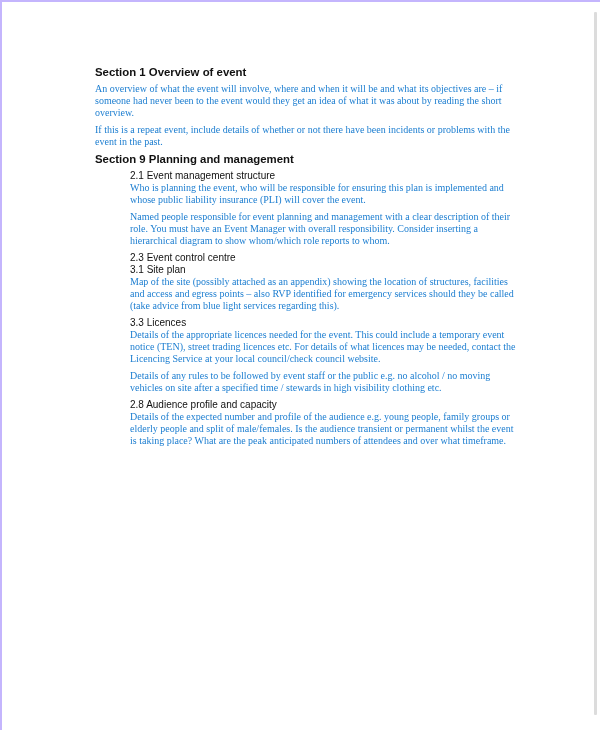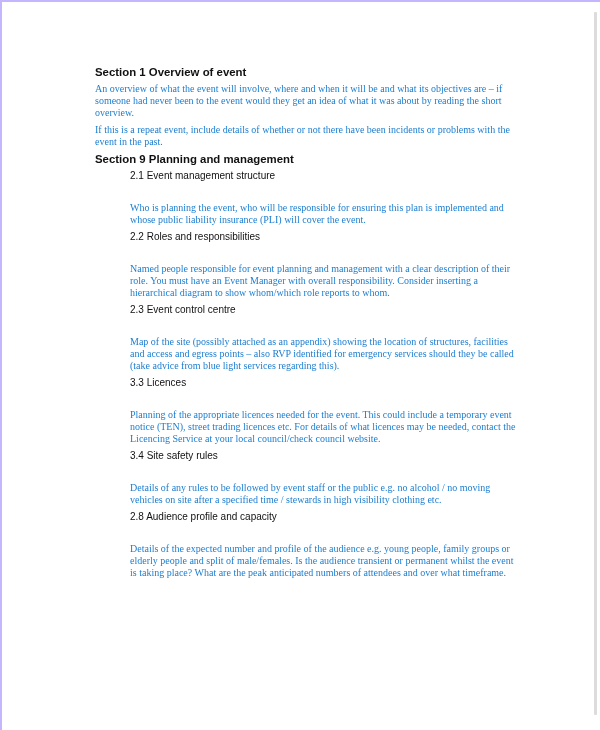--- a/index.html
+++ b/index.html
@@ -20,21 +20,21 @@
     font-weight: bold; font-size: 11.4px; color: #111; line-height: 13px;
     margin: 0 0 4px 0; white-space: nowrap;
   }
   .para {
     color: #1b7dd0; font-size: 10px; line-height: 12px; margin: 0 0 5px 0; font-family: Liberation Serif, serif;
   }
   .sub { margin-left: 35px; width: 392px; }
   .h-sub {
     color: #111; font-size: 10px; line-height: 12px; margin: 0; white-space: nowrap;
   }
-  .sub .para { margin-bottom: 5px; margin-top: 20px; }
+  .sub .para { margin-bottom: 5px; }
   .section { margin-bottom: 0; }
 </style>
 </head>
 <body>
 
 <div class="page">
   <div class="content">
 
     <div class="section">
       <div class="h-section">Section 1 Overview of event</div>
@@ -42,40 +42,39 @@
       <p class="para">If this is a repeat event, include details of whether or not there have been incidents or problems with the event in the past.</p>
     </div>
 
     <div class="section">
       <div class="h-section">Section 9 Planning and management</div>
       <div class="sub">
         <div class="h-sub">2.1 Event management structure</div>
         <p class="para">Who is planning the event, who will be responsible for ensuring this plan is implemented and whose public liability insurance (PLI) will cover the event.</p>
       </div>
       <div class="sub">
-        <div class="h-sub">2.2 Roles and responsibilities</div>
         <p class="para">Named people responsible for event planning and management with a clear description of their role. You must have an Event Manager with overall responsibility. Consider inserting a hierarchical diagram to show whom/which role reports to whom.</p>
       </div>
       <div class="sub">
         <div class="h-sub">2.3 Event control centre</div>
       </div>
     </div>
 
     <div class="section">
       <div class="sub">
+        <div class="h-sub">3.1 Site plan</div>
         <p class="para">Map of the site (possibly attached as an appendix) showing the location of structures, facilities and access and egress points – also RVP identified for emergency services should they be called (take advice from blue light services regarding this).</p>
       </div>
       <div class="sub">
       </div>
       <div class="sub">
         <div class="h-sub">3.3 Licences</div>
-        <p class="para">Planning of the appropriate licences needed for the event. This could include a temporary event notice (TEN), street trading licences etc. For details of what licences may be needed, contact the Licencing Service at your local council/check council website.</p>
+        <p class="para">Details of the appropriate licences needed for the event. This could include a temporary event notice (TEN), street trading licences etc. For details of what licences may be needed, contact the Licencing Service at your local council/check council website.</p>
       </div>
       <div class="sub">
-        <div class="h-sub">3.4 Site safety rules</div>
         <p class="para">Details of any rules to be followed by event staff or the public e.g. no alcohol / no moving vehicles on site after a specified time / stewards in high visibility clothing etc.</p>
       </div>
       <div class="sub">
         <div class="h-sub">2.8 Audience profile and capacity</div>
         <p class="para">Details of the expected number and profile of the audience e.g. young people, family groups or elderly people and split of male/females. Is the audience transient or permanent whilst the event is taking place? What are the peak anticipated numbers of attendees and over what timeframe.</p>
       </div>
     </div>
 
   </div>
 </div>

